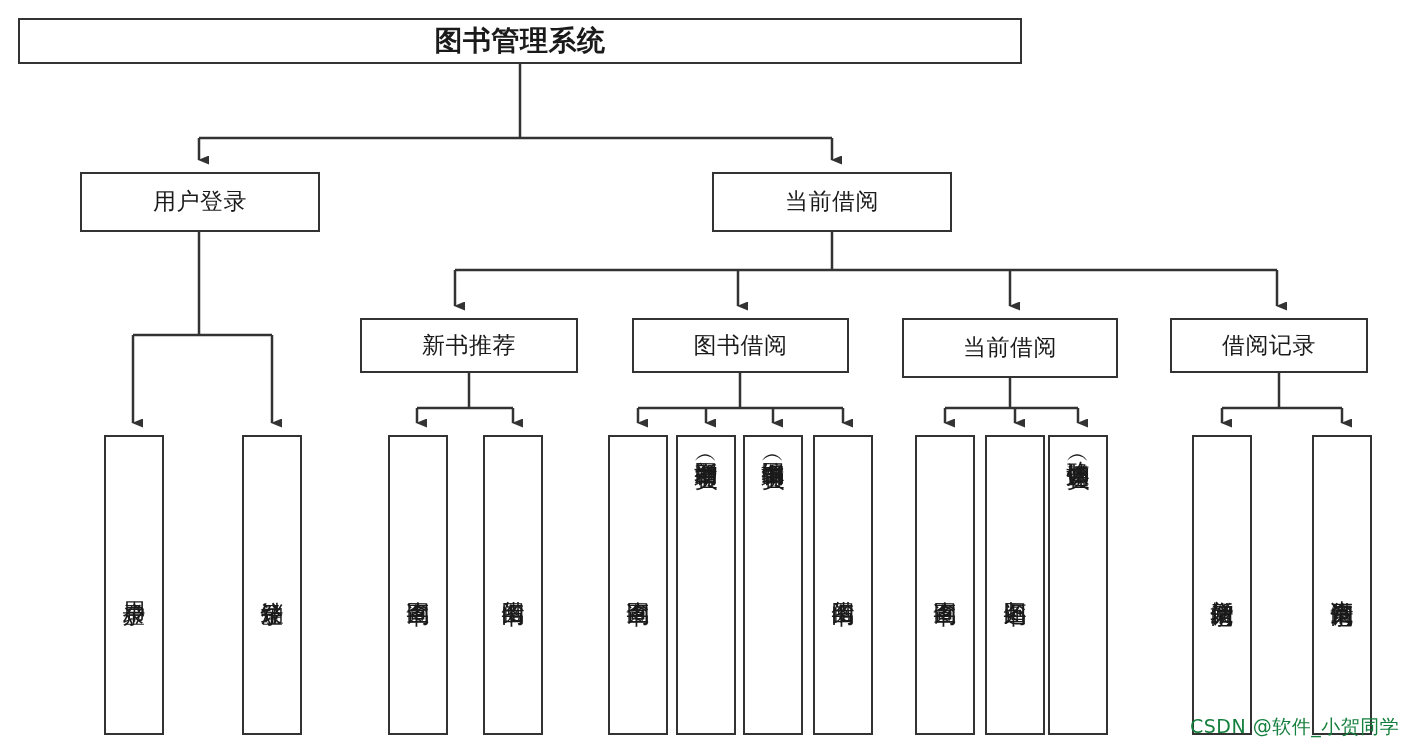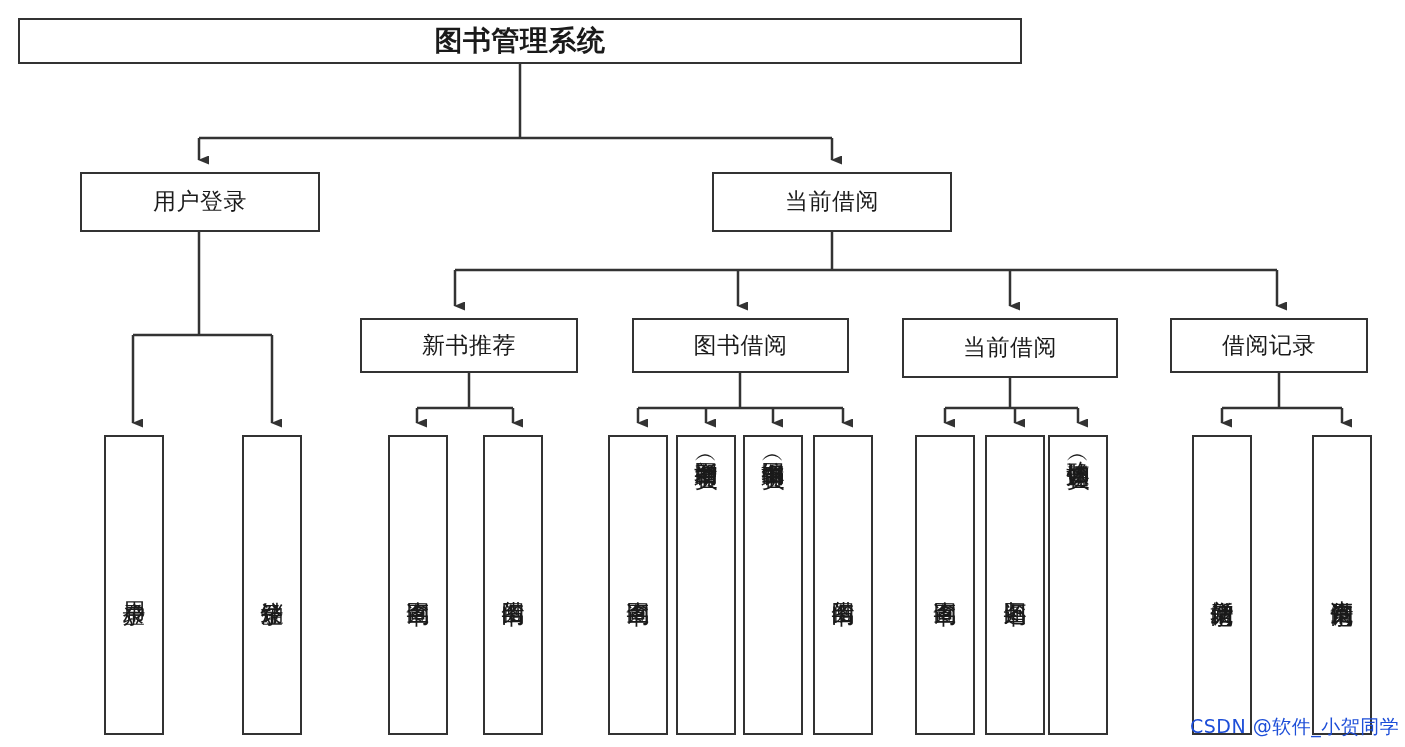--- a/index.html
+++ b/index.html
@@ -57,21 +57,21 @@
     top: 0;
     width: 1405px;
     height: 747px;
     pointer-events: none;
   }
   .watermark {
     position: absolute;
     left: 1190px;
     top: 714px;
     font-size: 19px;
-    color: #1d4ed8;
+    color: #15803d;
     white-space: nowrap;
     letter-spacing: 0.5px;
   }
 </style>
 </head>
 <body>
 
 <div id="canvas">
 
   <svg class="links" viewBox="0 0 1405 747">

